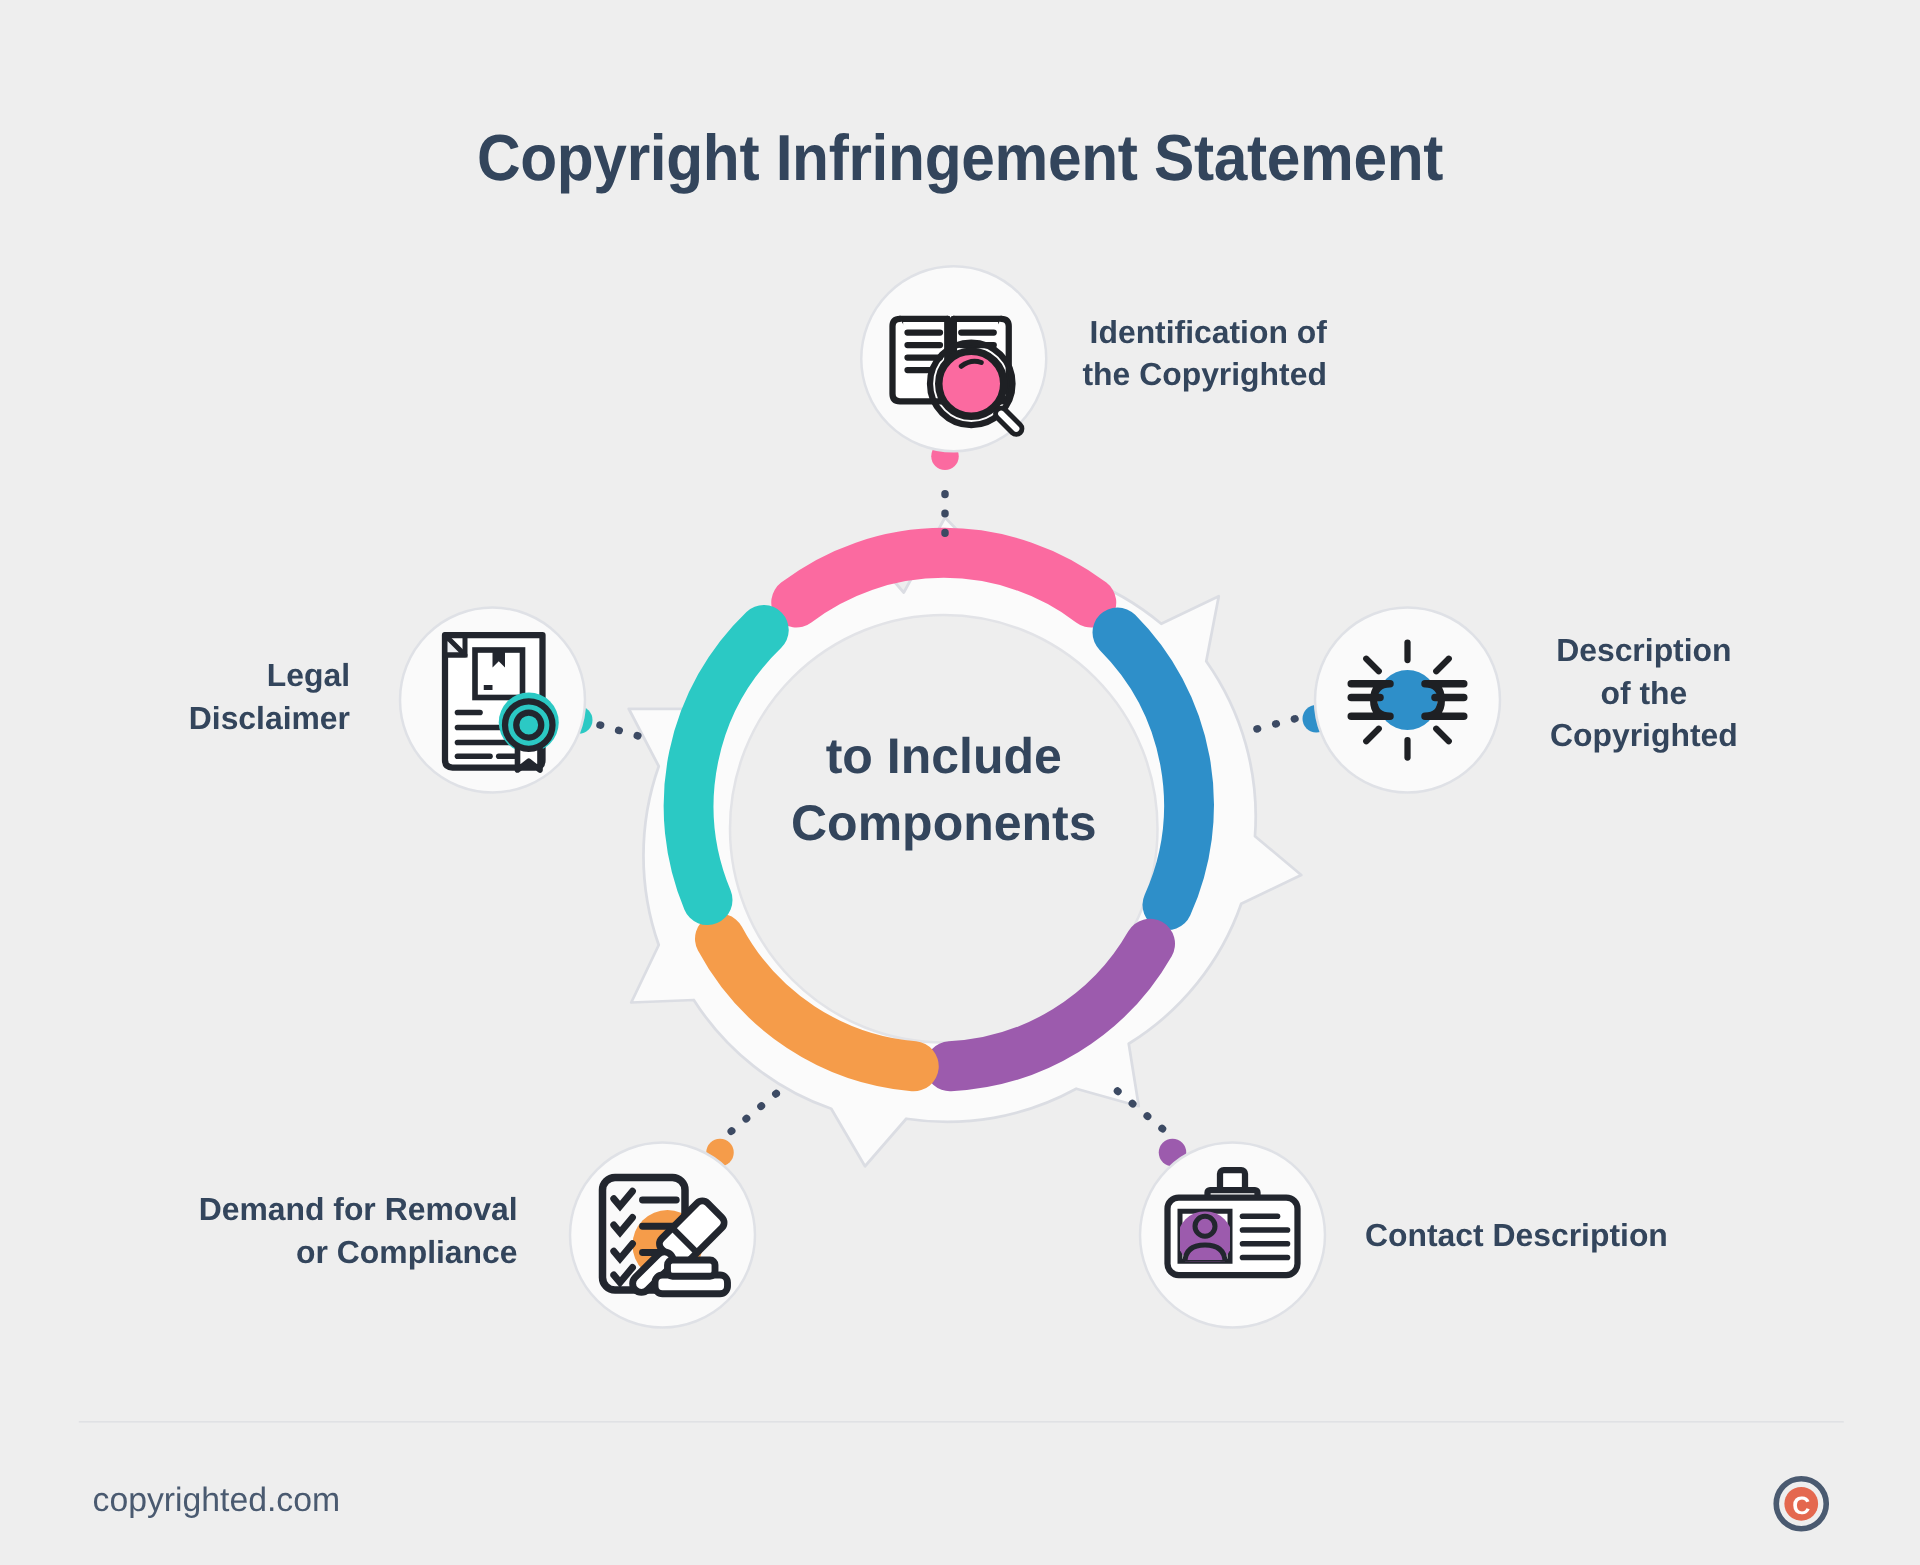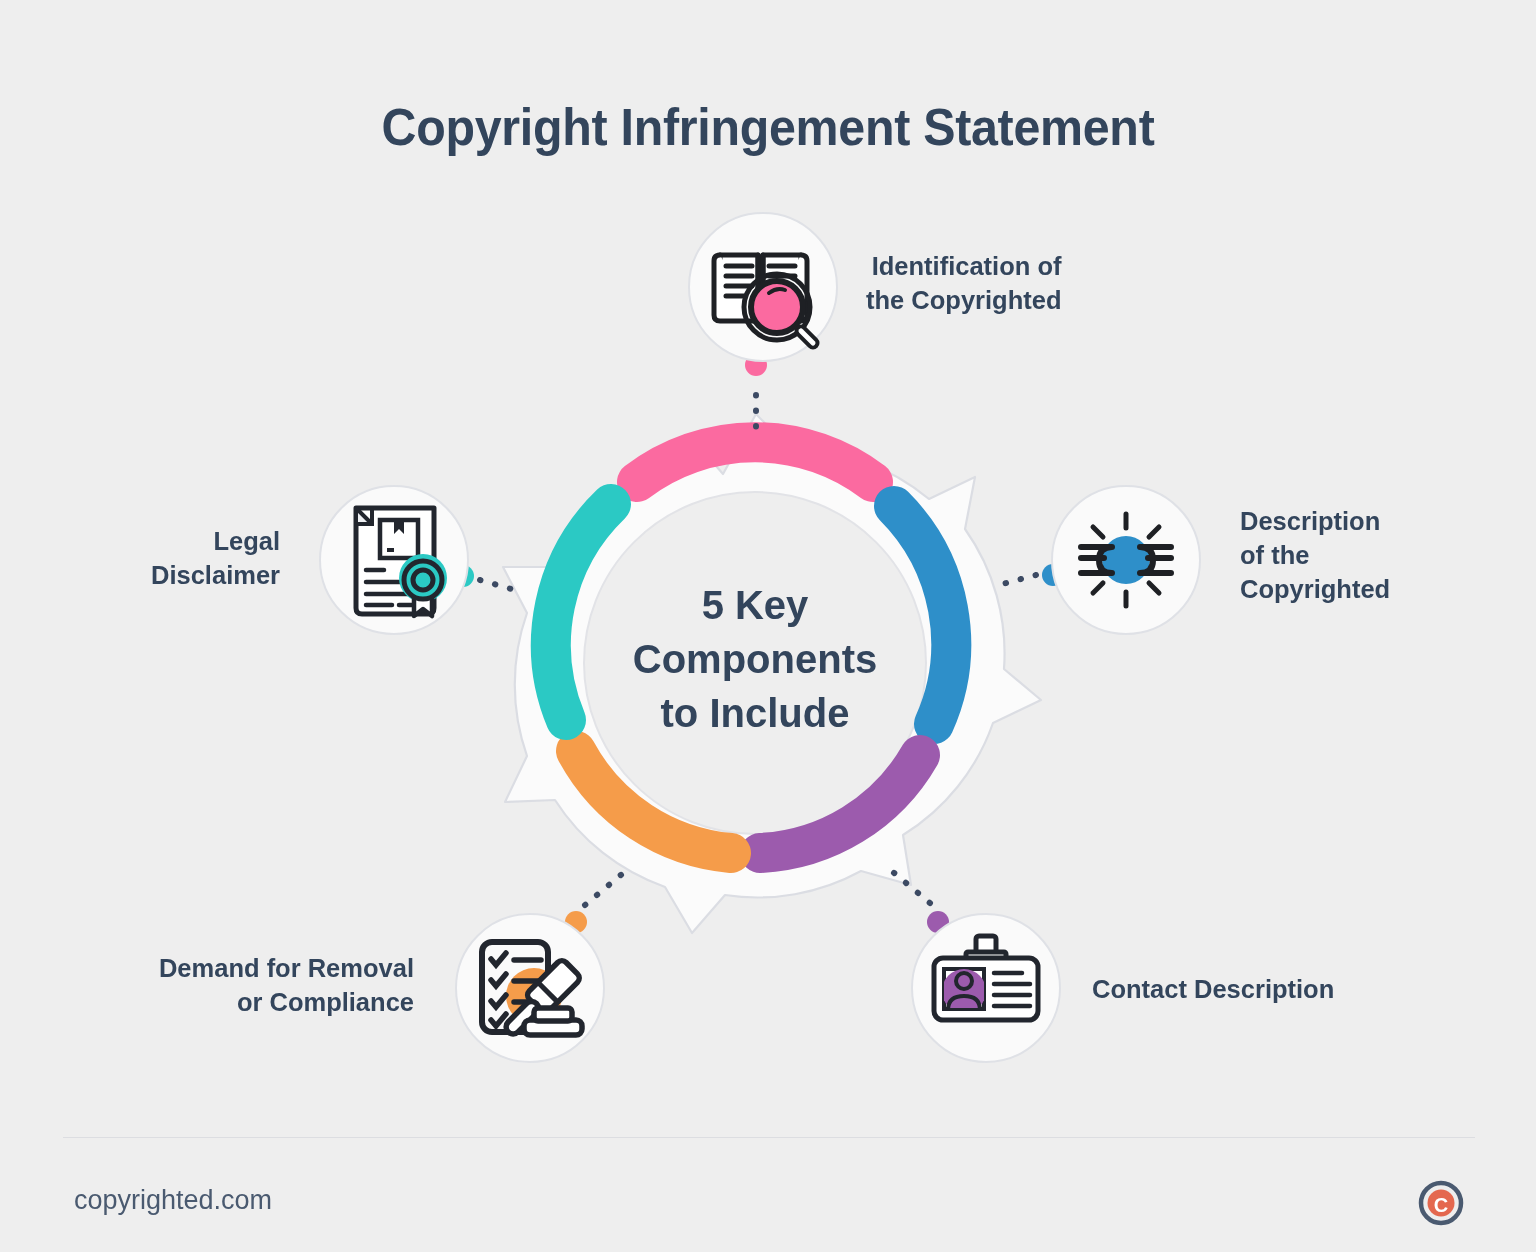--- a/index.html
+++ b/index.html
@@ -73,21 +73,21 @@
   .label {
     position: absolute;
     color: #33455c;
     font-weight: bold;
     font-size: 25.5px;
     line-height: 1.33;
   }
   .label .ln { display: block; white-space: nowrap; }
 
   .label-top      { left: 866px;  top: 250px;  text-align: right; }
-  .label-right    { left: 1240px; top: 505px;  text-align: left; }
+  .label-right    { left: 1240px; top: 505px;  text-align: center; }
   .label-bottomright { left: 1092px; top: 973px; text-align: left; }
   .label-bottomleft  { right: 1122px; top: 952px; text-align: right; }
   .label-left     { right: 1256px; top: 525px;  text-align: right; }
 
   
   .footer-rule {
     position: absolute;
     left: 63px;
     top: 1137px;
     width: 1412px;
@@ -321,23 +321,22 @@
         </g>
 
         <circle cx="29" cy="18" r="24" fill="#2bc9c4"></circle>
         <path d="M 20 36 L 20 56 L 29 49 L 38 56 L 38 36 Z" fill="#ffffff" stroke="#22262e" stroke-width="4.5" stroke-linejoin="round"></path>
         <circle cx="29" cy="20" r="19" fill="#2bc9c4" stroke="#22262e" stroke-width="5"></circle>
         <circle cx="29" cy="20" r="10" fill="#2bc9c4" stroke="#22262e" stroke-width="5"></circle>
       </g>
     </svg>
 
     <div class="center-text">
-      <span class="ln">5 Key</span>
+      <span class="ln">to Include</span>
       <span class="ln">Components</span>
-      <span class="ln">to Include</span>
     </div>
 
     <div class="label label-top">
       <span class="ln">Identification of</span>
       <span class="ln">the Copyrighted</span>
     </div>
 
     <div class="label label-right">
       <span class="ln">Description</span>
       <span class="ln">of the</span>

